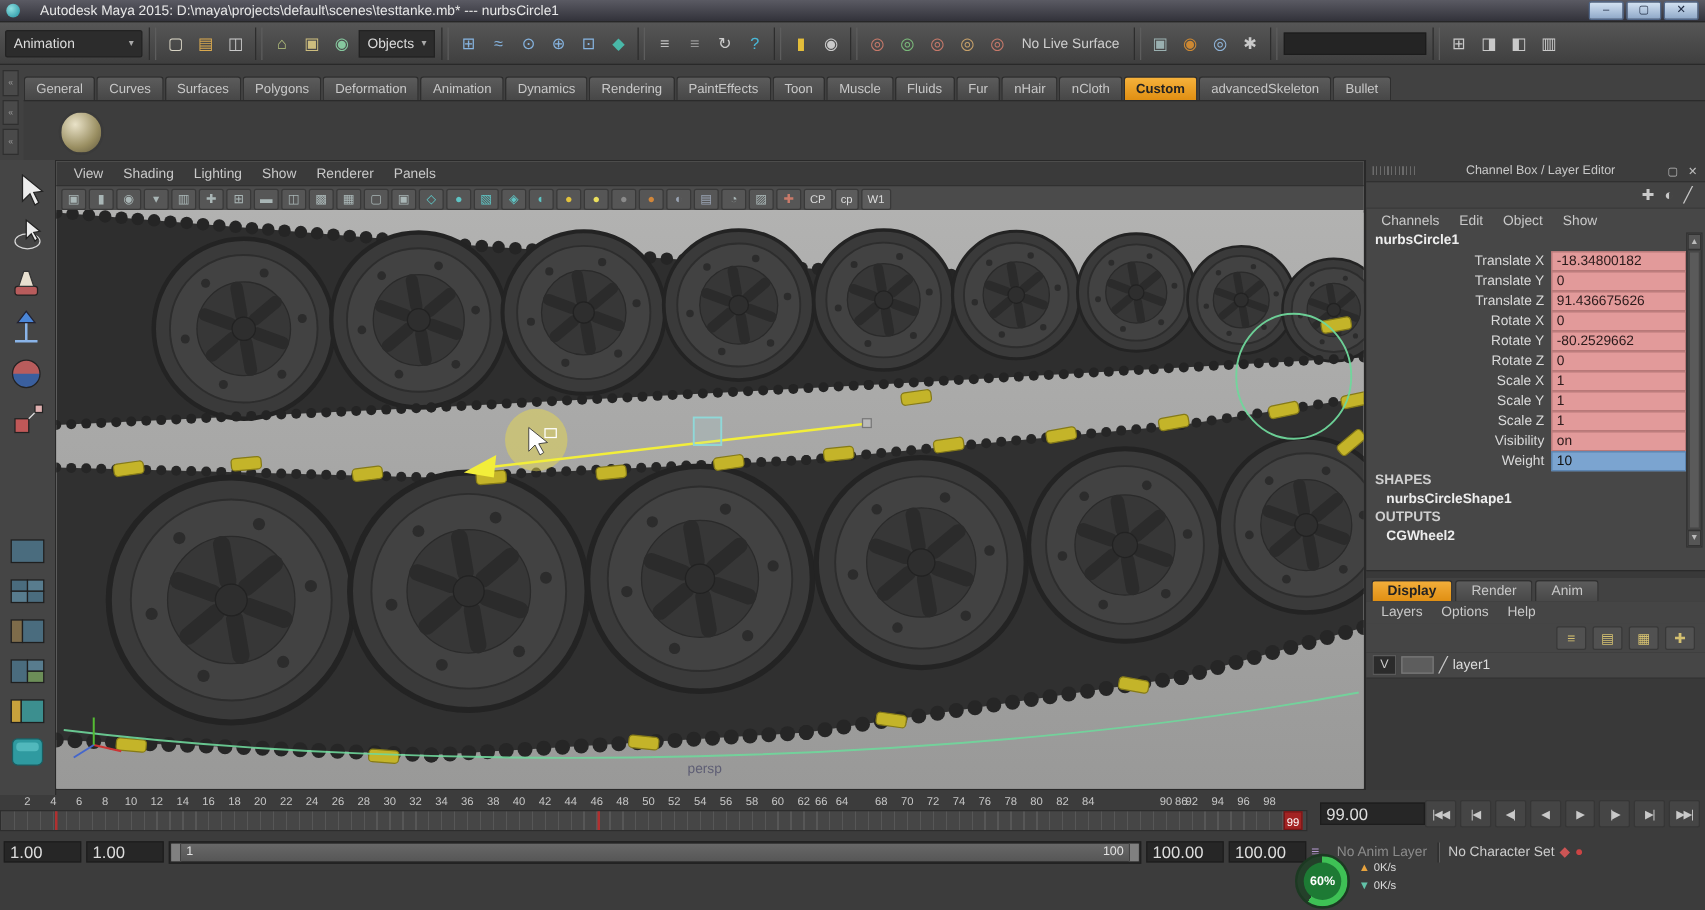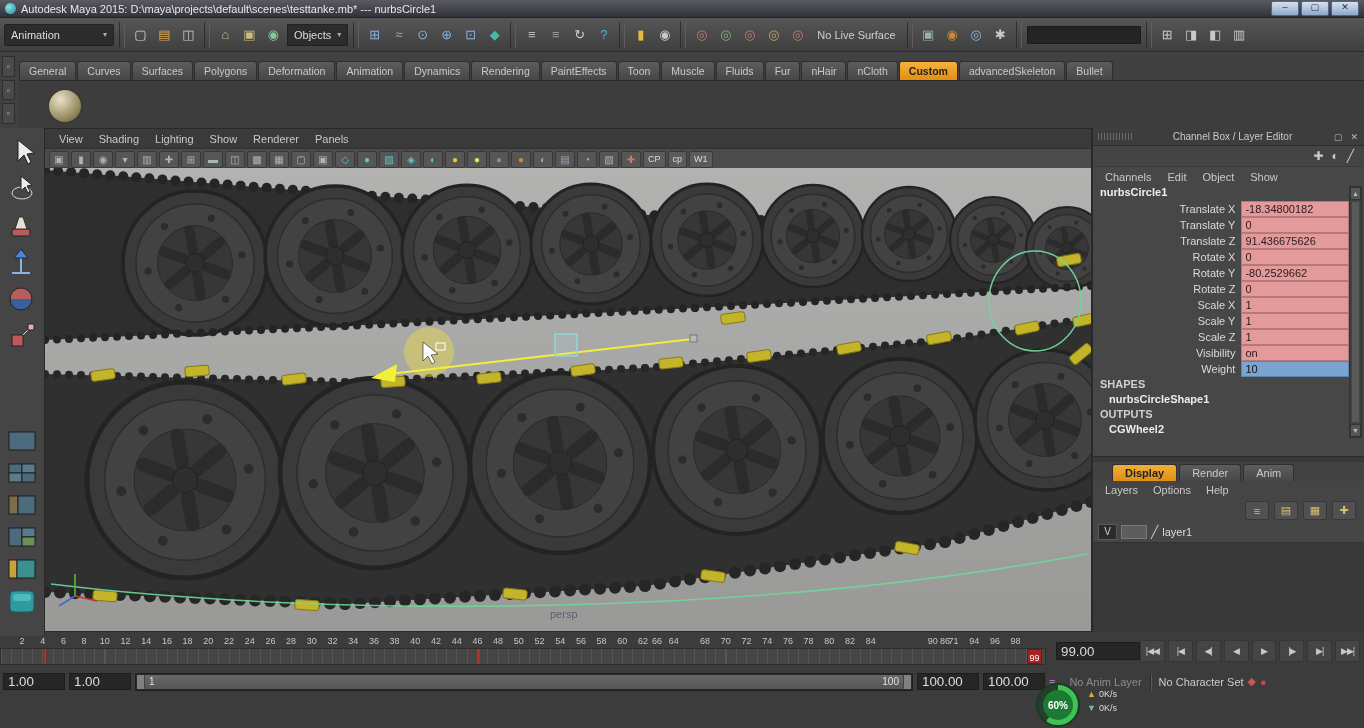--- a/index.html
+++ b/index.html
@@ -2,21 +2,21 @@
 <html><head>
 <meta charset="utf-8">
 <style>
   html,body{margin:0;padding:0;background:#2b2b2b}
   #app{position:relative;width:1364px;height:728px;background:#3c3c3c;overflow:hidden;
        font-family:"Liberation Sans",sans-serif;font-size:11px;color:#ccc}
   input{font-family:"Liberation Sans",sans-serif}
 
   
   .titlebar{position:absolute;left:0;top:0;right:0;height:17px;background:linear-gradient(#5a5a63,#32323a);
-            display:flex;align-items:center;padding:0 5px;gap:5px;border-bottom:1px solid #222}
+            display:flex;align-items:center;padding:0 5px;gap:16px;border-bottom:1px solid #222}
   .appicon{width:11px;height:11px;border-radius:50%;background:radial-gradient(circle at 35% 35%,#8fe0e0,#1d8fa0);flex:0 0 auto}
   .title{color:#e8e8e8;font-size:11px;white-space:nowrap;overflow:hidden}
   .winbtns{margin-left:auto;display:flex;gap:2px}
   .wb{width:26px;height:13px;background:linear-gradient(#d3e2f2,#8fa8c8);border:1px solid #51688a;border-radius:2px;
       color:#1d2940;font-size:9px;line-height:11px;text-align:center}
 
   
   .toolbar{position:absolute;left:0;top:18px;right:0;height:33px;background:linear-gradient(#565656,#3f3f3f);
            border-bottom:1px solid #292929;display:flex;align-items:center;padding:0 4px;gap:3px;overflow:hidden}
   .tb-menu{display:flex;align-items:center;background:#2c2c2c;border:1px solid #222;border-radius:2px;height:20px;
@@ -78,21 +78,21 @@
   .ch-field{width:100px;height:14px;line-height:14px;padding:0 3px;color:#2a1a1a;background:#e29a9a;border:1px solid #b87878}
   .ch-field.selected{background:#7ba4d0;border-color:#5b84b0;color:#111}
   .cb-section{height:15px;line-height:15px;font-weight:bold;color:#cfcfcf;padding-left:7px}
   .cb-node{height:15px;line-height:15px;font-weight:bold;color:#ececec;padding-left:16px}
   .cb-scroll{position:absolute;right:2px;top:58px;width:11px;height:250px;background:#3e3e3e;border:1px solid #323232;
              display:flex;flex-direction:column}
   .sb-arrow{height:11px;font-size:7px;color:#bbb;text-align:center;line-height:11px;background:#565656;border:1px solid #333}
   .sb-thumb{flex:1;margin:1px;background:#5a5a5a;border:1px solid #444}
   .rp-splitter{position:absolute;top:328px;left:0;right:0;height:5px;background:#393939;border-top:1px solid #2b2b2b;border-bottom:1px solid #2b2b2b}
   .lyr-tabs{position:absolute;top:334px;left:0;right:0;height:19px;display:flex;gap:2px;align-items:flex-end;
-            padding-left:19px;background:#424242;border-bottom:1px solid #313131}
+            padding-left:4px;background:#424242;border-bottom:1px solid #313131}
   .lyr-tab{padding:2px 12px;background:linear-gradient(#5c5c5c,#484848);border:1px solid #303030;border-bottom:none;
            border-radius:3px 3px 0 0;color:#c9c9c9}
   .lyr-tab.active{background:linear-gradient(#f2ae3a,#e08f12);color:#222;font-weight:bold}
   .lyr-menus{position:absolute;top:353px;left:0;right:0;height:18px;display:flex;gap:15px;padding:0 12px;align-items:center;color:#c9c9c9;background:#454545}
   .lyr-icons{position:absolute;top:371px;left:0;right:0;height:23px;display:flex;justify-content:flex-end;gap:5px;
              align-items:center;padding:0 8px;background:#454545;border-bottom:1px solid #333}
   .li{width:22px;height:17px;background:#515151;border:1px solid #383838;border-radius:2px;display:flex;
       align-items:center;justify-content:center;font-size:11px;color:#d4c070}
   .lyr-list{position:absolute;top:394px;left:0;right:0;bottom:0;background:#393939}
   .lyr-row{height:20px;display:flex;align-items:center;gap:4px;padding:0 5px;background:#464646;border-bottom:1px solid #313131}
@@ -1161,21 +1161,21 @@
         <span class="tnum" style="left: 746.5px;">72</span>
         <span class="tnum" style="left: 767.2px;">74</span>
         <span class="tnum" style="left: 787.9px;">76</span>
         <span class="tnum" style="left: 808.6px;">78</span>
         <span class="tnum" style="left: 829.3px;">80</span>
         <span class="tnum" style="left: 850px;">82</span>
         <span class="tnum" style="left: 870.7px;">84</span>
         <span class="tnum" style="left: 909px; margin-left: 36px;">86</span>
         <span class="tnum" style="left: 912.1px; margin-top: 48px;">88</span>
         <span class="tnum" style="left: 932.8px;">90</span>
-        <span class="tnum" style="left: 953.5px;">71</span>
+        <span class="tnum" style="left: 953.5px;">92</span>
         <span class="tnum" style="left: 974.2px;">94</span>
         <span class="tnum" style="left: 994.9px;">96</span>
         <span class="tnum" style="left: 1015.6px;">98</span>
       </div>
     <div class="tstrip" id="tstrip">
         <div class="tkey" style="left: 42.7px;"></div>
         <div class="tkey" style="left: 477.4px;"></div>
         <div class="tmarker" style="left: 1025.95px;">
           <span>99</span>
         </div>

